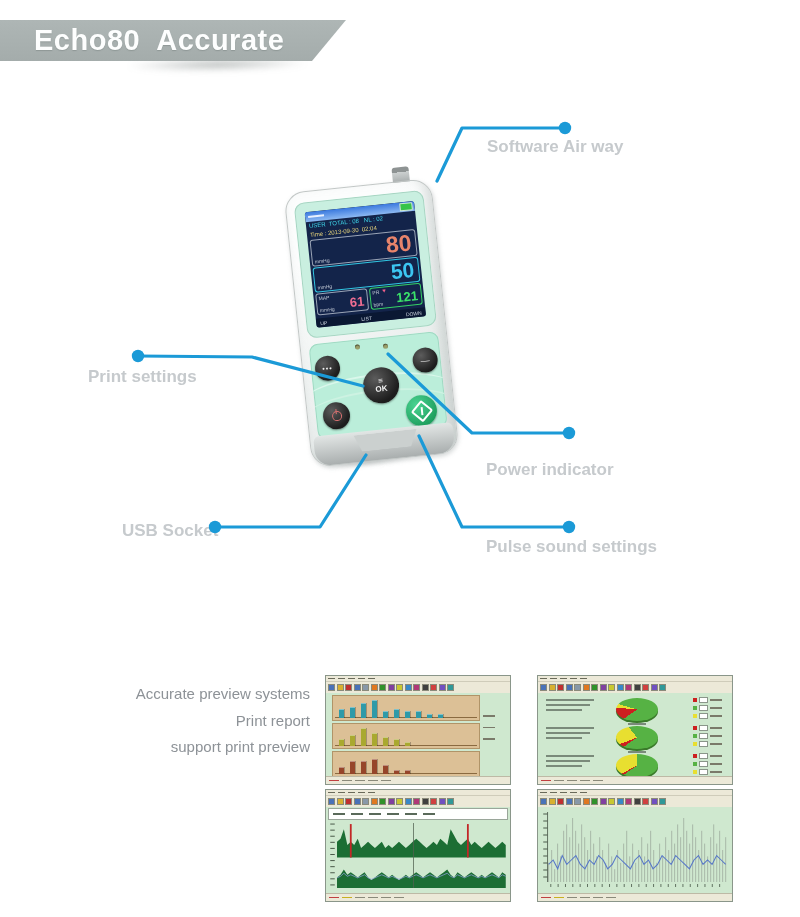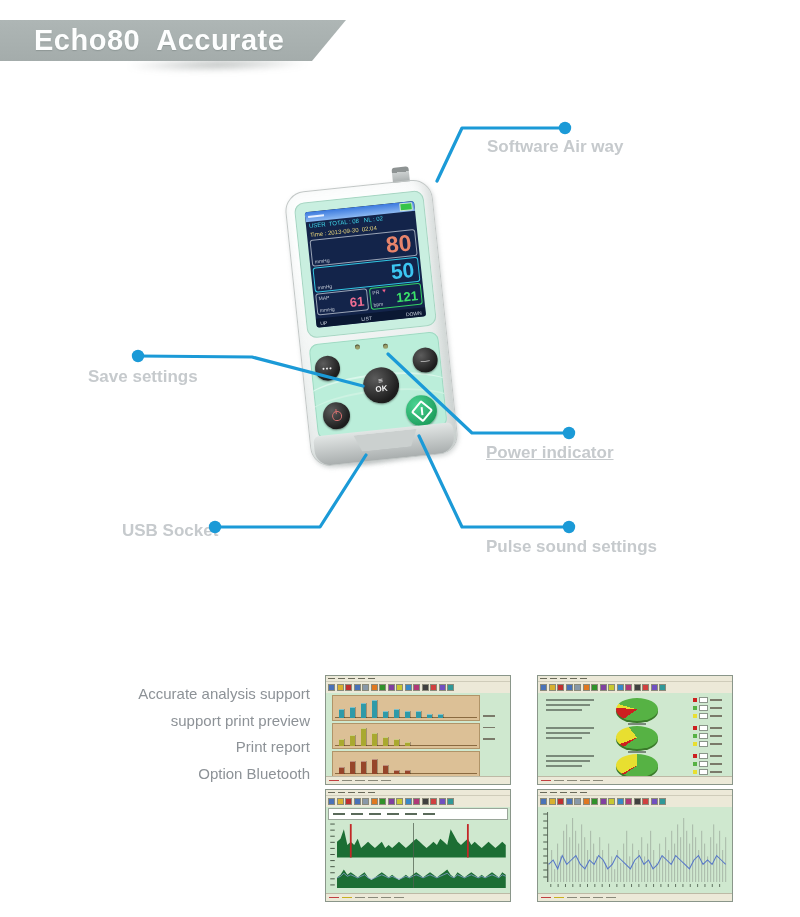--- a/index.html
+++ b/index.html
@@ -23,21 +23,21 @@
   .banner-shadow{
     position:absolute;left:95px;top:56px;width:245px;height:17px;z-index:3;
     background:radial-gradient(closest-side,rgba(90,100,98,.45),rgba(90,100,98,0) 75%);
     filter:blur(3px);transform:rotate(-1deg);
   }
 
   
   .callout-label{position:absolute;color:#c6cacd;font-weight:bold;font-size:17px;z-index:5;}
   #lbl-airway{left:487px;top:137px;}
   #lbl-save{left:88px;top:367px;}
-  #lbl-power{left:486px;top:443px;text-decoration:underline;}
+  #lbl-power{left:486px;top:460px;}
   #lbl-pulse{left:486px;top:537px;}
   #lbl-usb{left:122px;top:521px;}
   #callout-svg{position:absolute;left:0;top:0;z-index:6;pointer-events:none;}
   .c-line{fill:none;stroke:#1b9ad7;stroke-width:3.2;stroke-linejoin:round;stroke-linecap:round;}
   .c-dot{fill:#1b9ad7;}
 
   
   .device-shadow{
     position:absolute;left:301px;top:447px;width:132px;height:22px;z-index:1;
     background:radial-gradient(closest-side,rgba(110,120,118,.5),rgba(110,120,118,0) 75%);
@@ -220,43 +220,42 @@
         <span class="diamond-bar"></span>
       </div>
     </div>
     <div class="dev-base">
       <div class="dev-notch"></div>
     </div>
   </div>
 </div>
 
 <div class="callout-label" id="lbl-airway">Software Air way</div>
-<div class="callout-label" id="lbl-save">Save settings</div>
+<div class="callout-label" id="lbl-save">Print settings</div>
 <div class="callout-label" id="lbl-power">Power indicator</div>
 <div class="callout-label" id="lbl-pulse">Pulse sound settings</div>
 <div class="callout-label" id="lbl-usb">USB Socket</div>
 
 <svg id="callout-svg" width="800" height="917">
     <polyline points="565,128 462,128 437,181" class="c-line"></polyline>
     <circle cx="565" cy="128" r="6.2" class="c-dot"></circle>
     <polyline points="138,356 252,357 363,386" class="c-line"></polyline>
     <circle cx="138" cy="356" r="6.2" class="c-dot"></circle>
     <polyline points="569,433 472,433 388,354" class="c-line"></polyline>
     <circle cx="569" cy="433" r="6.2" class="c-dot"></circle>
     <polyline points="569,527 462,527 419,436" class="c-line"></polyline>
     <circle cx="569" cy="527" r="6.2" class="c-dot"></circle>
     <polyline points="215,527 320,527 366,455" class="c-line"></polyline>
     <circle cx="215" cy="527" r="6.2" class="c-dot"></circle>
   </svg>
 
 <div class="features">
-  <div class="feat-item">Accurate analysis support</div>
+  <div class="feat-item">Accurate preview systems</div>
+  <div class="feat-item">Print report</div>
   <div class="feat-item">support print preview</div>
-  <div class="feat-item">Print report</div>
-  <div class="feat-item">Option Bluetooth</div>
 </div>
 
 <div id="win-bar" class="win" style="left:325px;top:675px;width:186px;height:110px;">
     <div class="win-menu">
       <span class="menu-dash"></span>
       <span class="menu-dash"></span>
       <span class="menu-dash"></span>
       <span class="menu-dash"></span>
       <span class="menu-dash"></span>
     </div>

